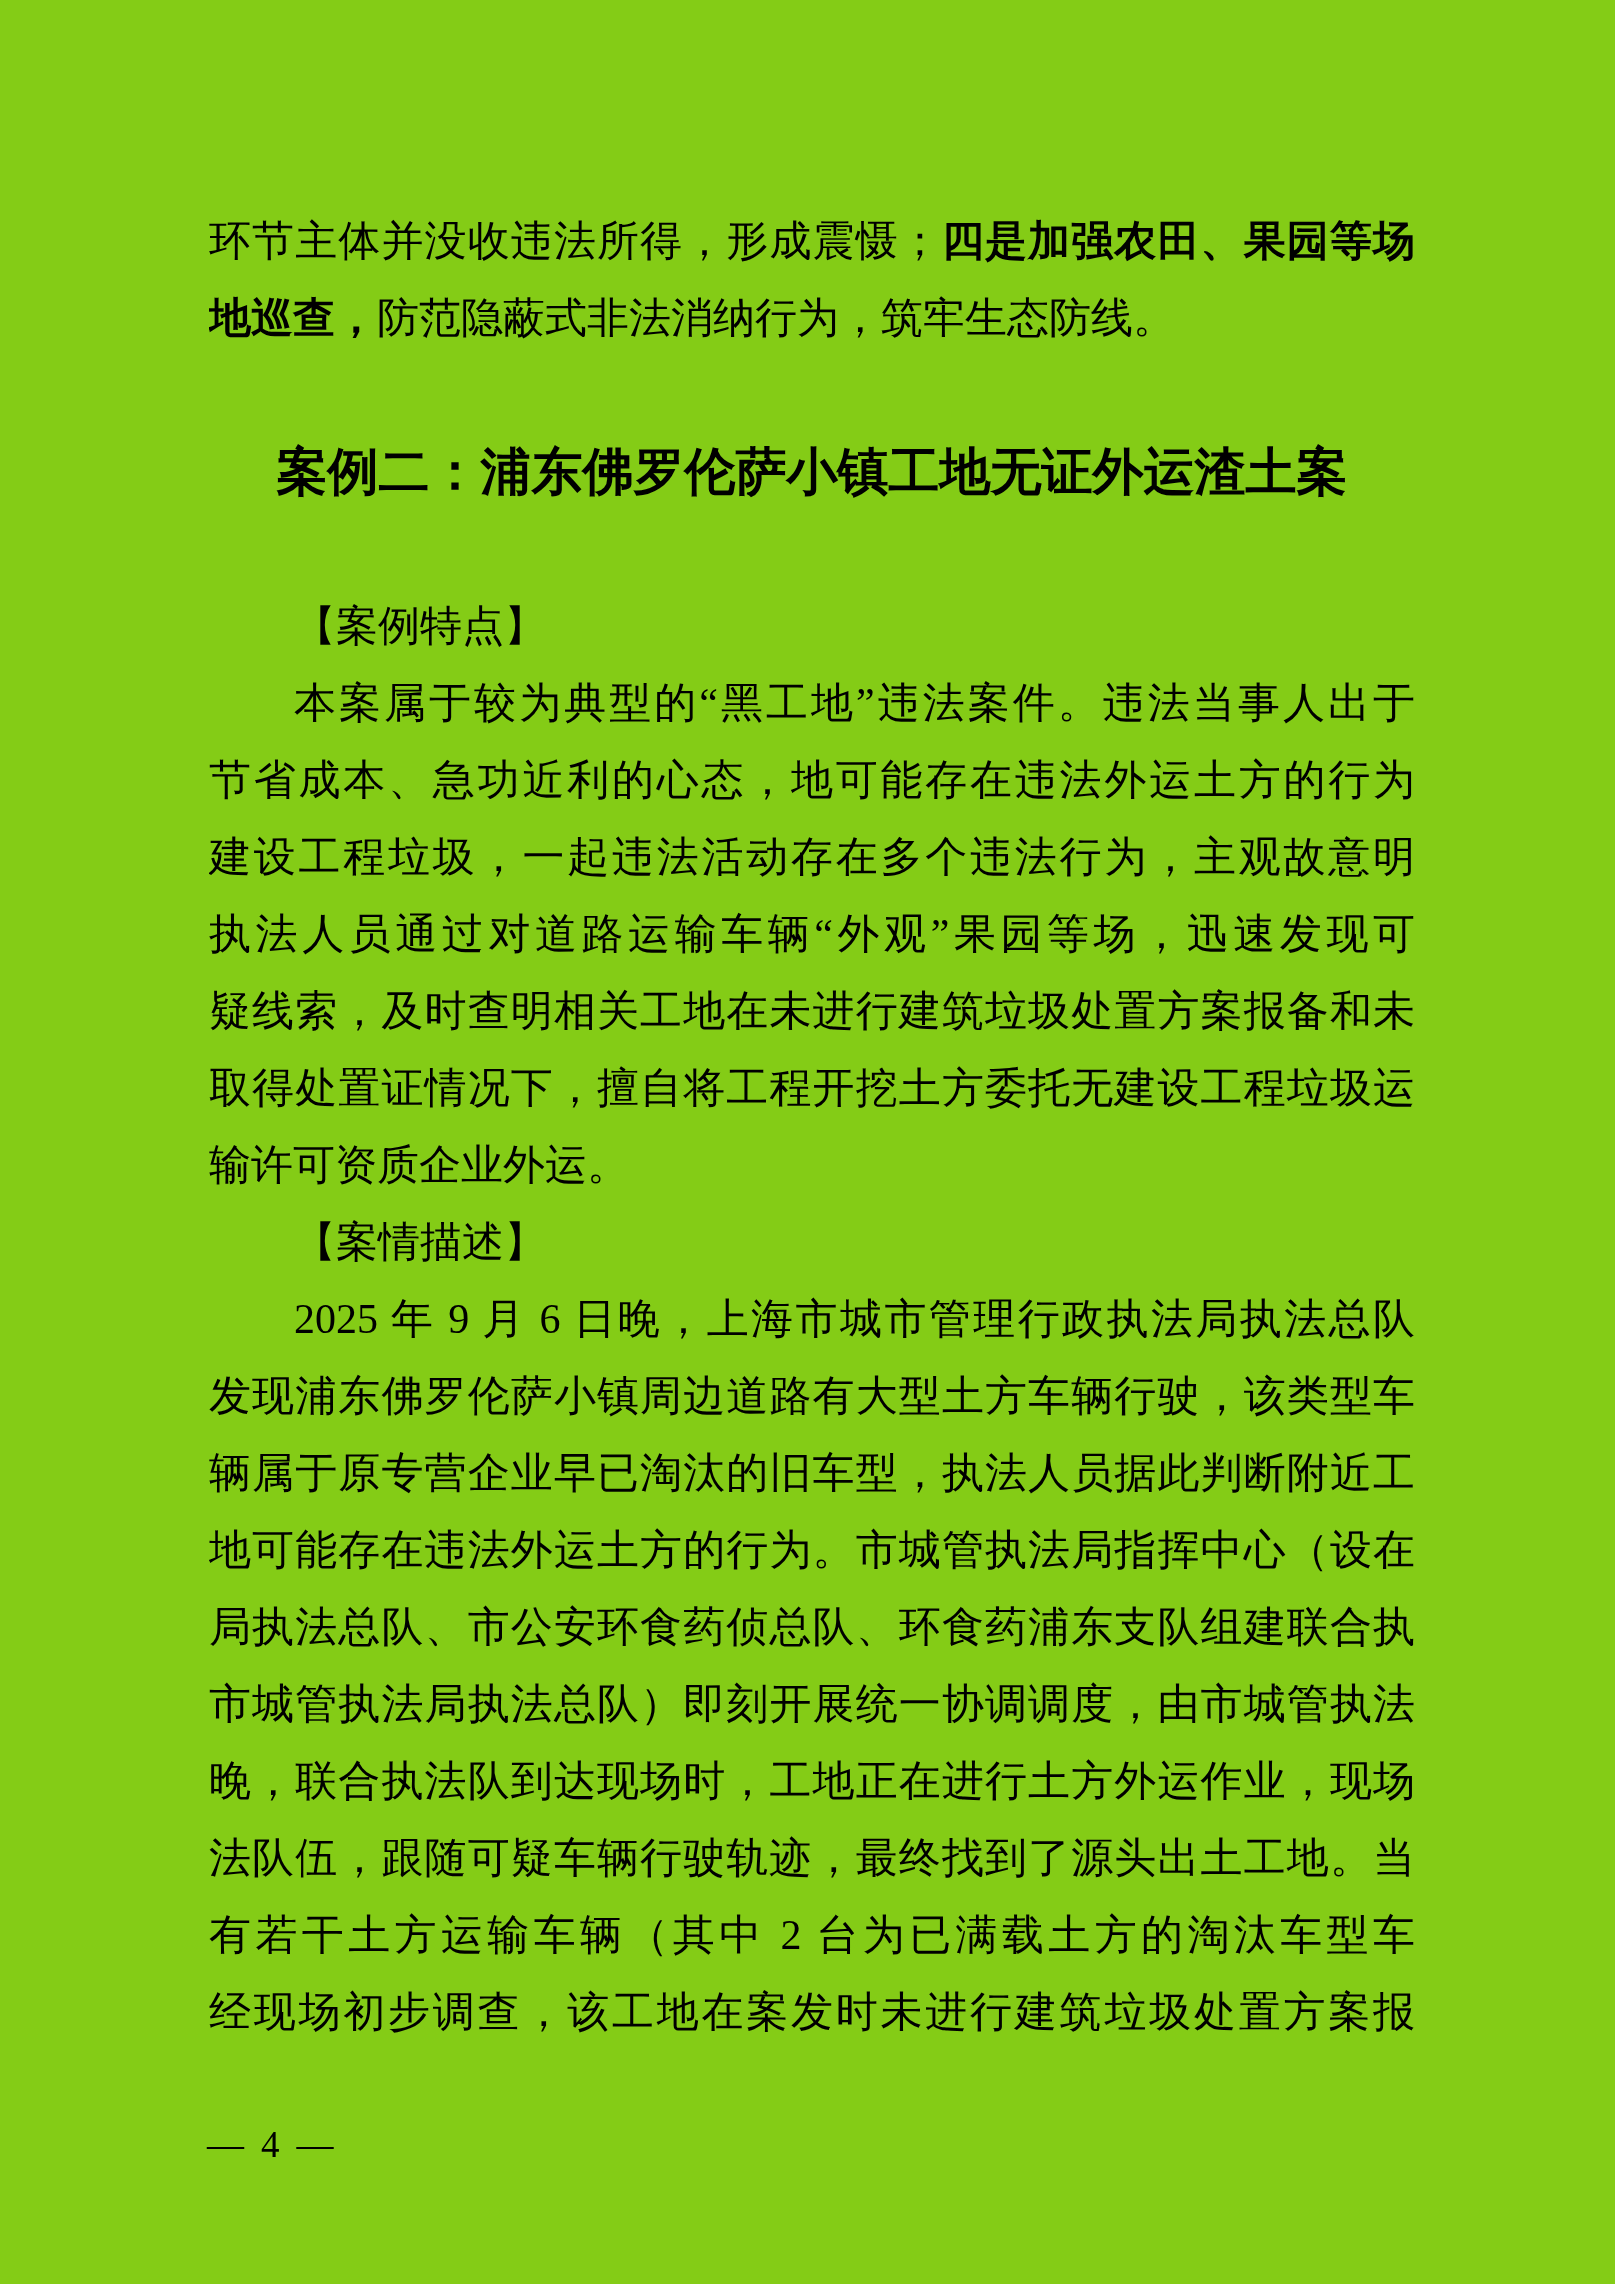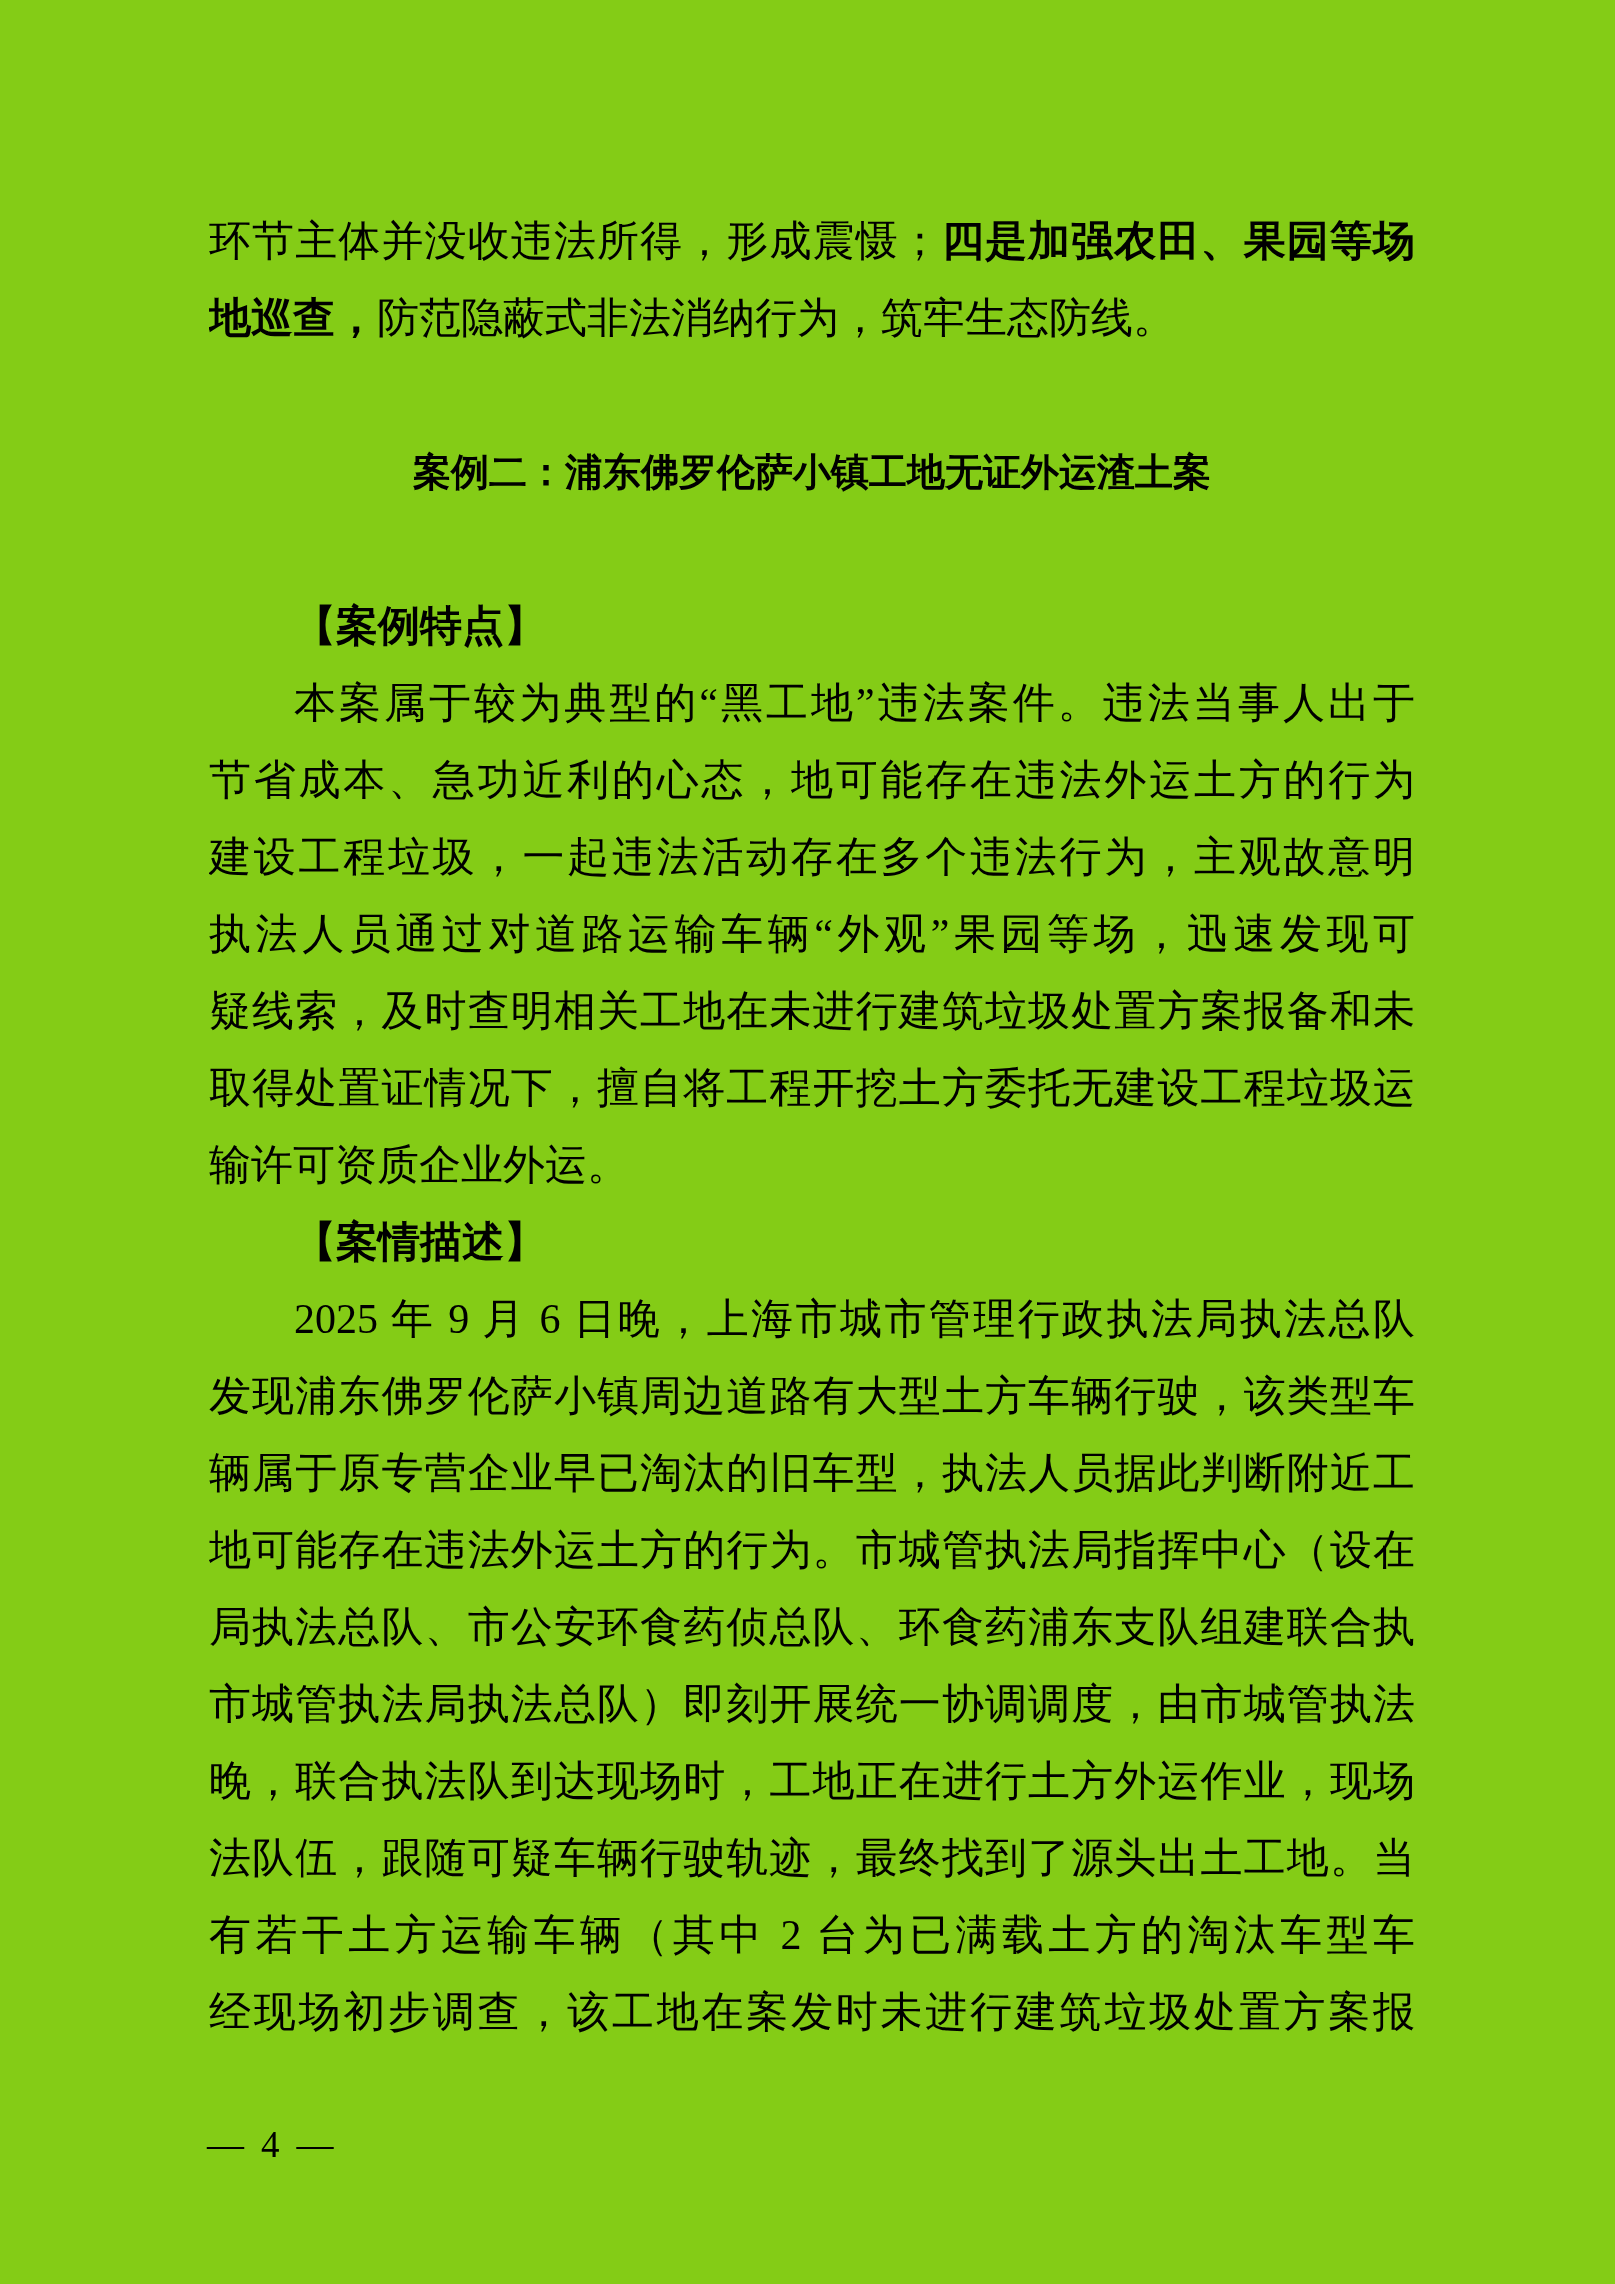--- a/index.html
+++ b/index.html
@@ -37,24 +37,24 @@
   .line.indent {
     text-indent: 85px;
   }
   .line.blank {
     
   }
   .case-heading {
     text-align: left;
     text-align-last: center;
     font-weight: bold;
-    font-size: 38px;
+    font-size: 51px;
   }
   .section-title {
-    font-weight: bold;
+    font-weight: normal;
     text-align-last: left;
   }
   .bold-seg {
     font-weight: bold;
   }
   .page-number {
     position: absolute;
     left: 207px;
     top: 2124px;
     font-size: 37px;

